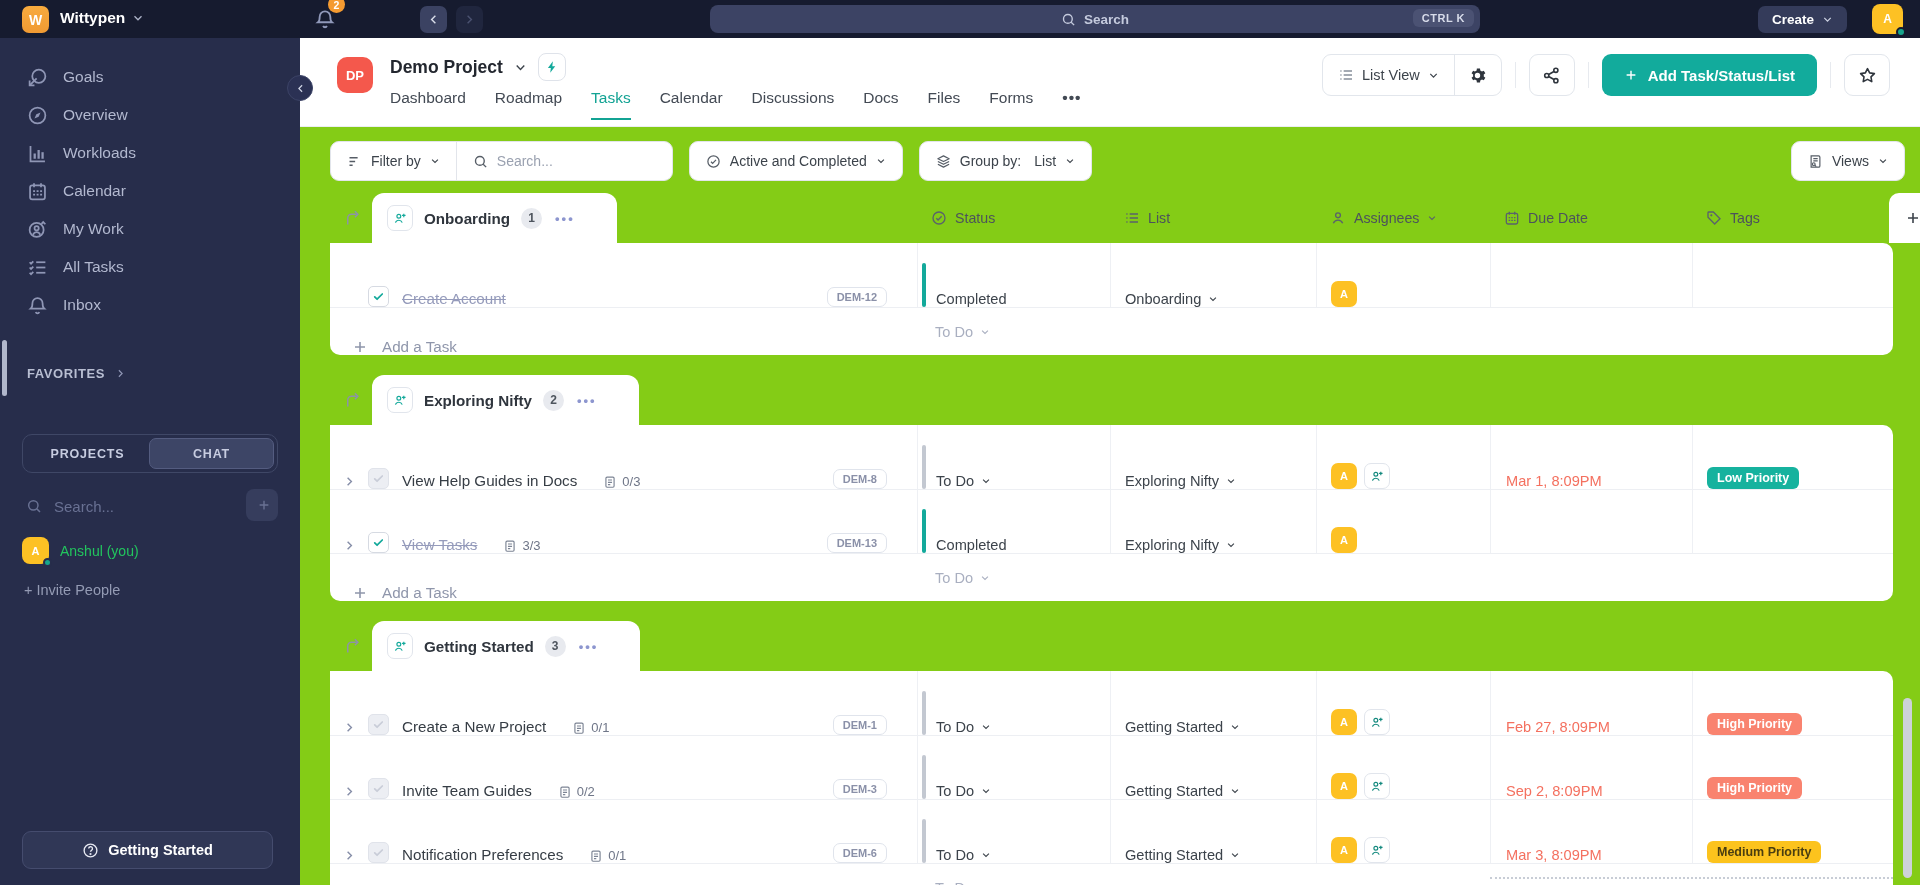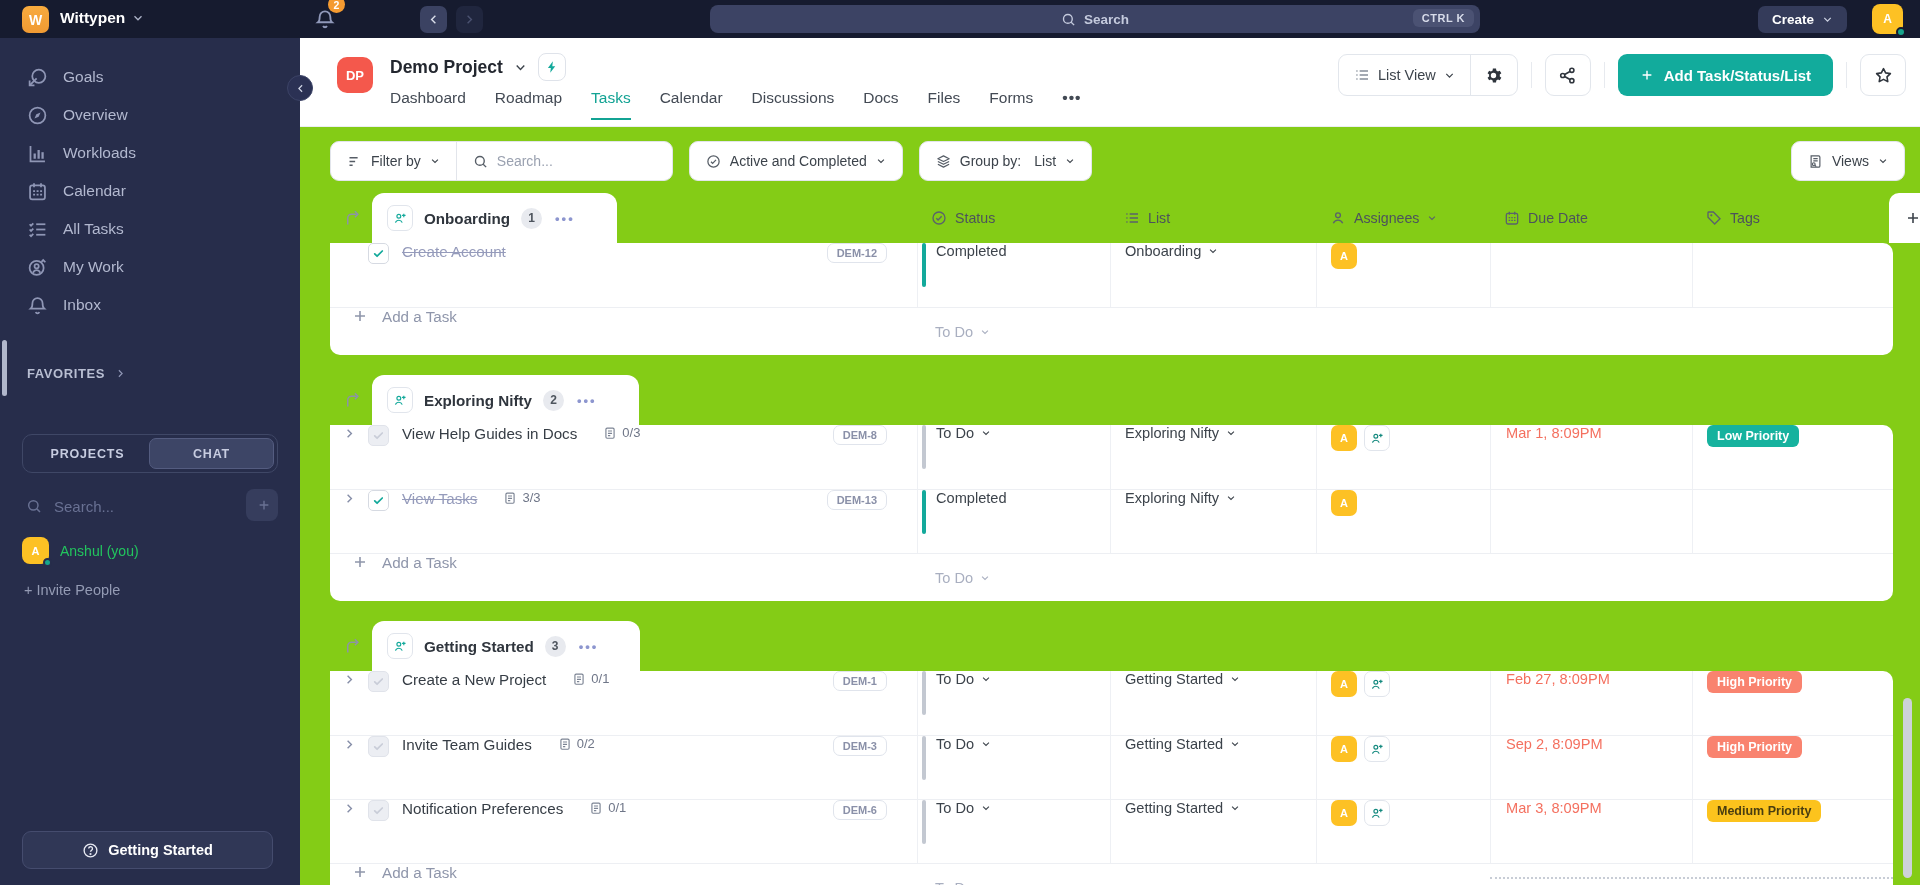--- a/index.html
+++ b/index.html
@@ -63,21 +63,21 @@
   .dp-av{position:absolute;left:37px;top:19px;width:36px;height:36px;border-radius:10px;background:#f4584c;color:#fff;font-size:13px;font-weight:bold;display:flex;align-items:center;justify-content:center}
   .ptitle-row{position:absolute;left:90px;top:15px;display:flex;align-items:center;gap:11px}
   .ptitle{font-size:17.5px;font-weight:bold;color:#23272f}
   .ptitle-row .chev{width:13px;height:13px;color:#3c434b}
   .bolt-box{width:28px;height:28px;border:1px solid #dfe3ea;border-radius:8px;display:flex;align-items:center;justify-content:center;color:#13a99b}
   .bolt-box .ic{width:14px;height:14px}
   .ptabs{position:absolute;left:90px;top:51px;display:flex;gap:29px}
   .ptab{font-size:15.5px;color:#434a54;padding-bottom:11px;cursor:pointer}
   .ptab.active{color:#13a394;border-bottom:2px solid #13a394}
   .ptab.more{color:#434a54;font-weight:bold;letter-spacing:1px}
-  .pcontrols{position:absolute;right:14px;top:16px;display:flex;align-items:center;gap:13px}
+  .pcontrols{position:absolute;right:30px;top:16px;display:flex;align-items:center;gap:13px}
   .vgroup{display:flex;align-items:center;height:42px;border:1px solid #e2e6ec;border-radius:9px;background:#fff}
   .vgroup-seg{display:flex;align-items:center;gap:8px;padding:0 15px;font-size:14.5px;color:#3c434b;height:100%}
   .vgroup-seg .ic{width:16px;height:16px;color:#868e9a}
   .vgroup-seg .chev{width:11px;height:11px;color:#3c434b}
   .vgroup-div{width:1px;height:100%;background:#e2e6ec}
   .gear-seg{width:46px;height:100%;display:flex;align-items:center;justify-content:center;color:#2f353d}
   .gear-seg .ic{width:19px;height:19px}
   .hdiv{width:1px;height:26px;background:#e7eaef}
   .sqbtn{width:46px;height:42px;border:1px solid #e2e6ec;border-radius:9px;background:#fff;display:flex;align-items:center;justify-content:center;color:#2f353d}
   .sqbtn .ic{width:19px;height:19px}
@@ -111,21 +111,21 @@
   .gname{font-size:15.2px;font-weight:bold;color:#2f353d}
   .gcount{width:21px;height:21px;border-radius:50%;background:#e8eaef;color:#4e555e;font-size:12px;font-weight:bold;display:flex;align-items:center;justify-content:center}
   .gdots{color:#8d96cf;font-size:13px;font-weight:bold;letter-spacing:2px;margin-left:2px}
   .colhdr{display:flex;align-items:center;gap:8px;padding-left:14px;font-size:14.2px;color:#4c535c}
   .colhdr .ic{width:16px;height:16px;color:#5a626c}
   .addcol{position:absolute;right:-17px;top:0;width:48px;height:50px;background:#fff;border-radius:10px 10px 0 0;display:flex;align-items:center;justify-content:center;color:#3c434b}
   .addcol .ic{width:16px;height:16px}
   .rows{width:1563px;background:#fff;border-radius:0 10px 10px 10px;overflow:hidden}
   .trow{height:64px}
   .trow + .trow, .trow + .addrow, .addrow + .trow{border-top:1px solid #edeff3}
-  .cell{display:flex;align-items:flex-start;min-width:0}
+  .cell{display:flex;align-items:flex-end;min-width:0}
   .trow .cell.bord{border-left:1px solid #eef0f4;height:100%}
   .cname{padding-left:8px}
   .expander{width:22px;height:16px;color:#868ea8;flex:none;display:flex;align-items:center;justify-content:center}
   .expander .ic{width:13px;height:13px}
   .expander.hidden{visibility:hidden}
   .cb{width:21px;height:21px;border-radius:5px;flex:none;margin:0 13px 0 8px;display:flex;align-items:center;justify-content:center}
   .cb.checked{background:#fff;border:1.5px solid #d6dae2;color:#13a99b}
   .cb.unchecked{background:#eceef3;border:1.5px solid #e0e3ea;color:#c9cdd8}
   .cb .ic{width:13px;height:13px}
   .tname{font-size:15.2px;color:#363d45;white-space:nowrap}
@@ -255,40 +255,40 @@
               <rect x="3.5" y="5" width="17" height="16" rx="2.5"></rect>
               <path d="M8 2.5V7M16 2.5V7"></path>
               <path d="M7 11.5h2.2M11 11.5h2.2M15 11.5h2.2M7 15.5h2.2M11 15.5h2.2M15 15.5h2.2"></path>
             </svg>
           </span>
           <span class="slabel">Calendar</span>
         </div>
         <div class="snav-item">
           <span class="ic" style="width:21px;height:21px">
             <svg viewBox="0 0 24 24" fill="none" stroke="currentColor" stroke-width="2">
+              <circle cx="11" cy="12.5" r="8"></circle>
+              <circle cx="11" cy="10.5" r="2.4"></circle>
+              <path d="M6.8 18c1-2 2.5-3 4.2-3s3.2 1 4.2 3"></path>
+              <path d="M16.5 5.5L18.5 3.5L21 6"></path>
+            </svg>
+          </span>
+          <span class="slabel">My Work</span>
+        </div>
+        <div class="snav-item">
+          <span class="ic" style="width:21px;height:21px">
+            <svg viewBox="0 0 24 24" fill="none" stroke="currentColor" stroke-width="2">
               <path d="M3 6l1.6 1.6L7.2 5"></path>
               <path d="M10.5 6H21"></path>
               <path d="M3 12l1.6 1.6L7.2 11"></path>
               <path d="M10.5 12H21"></path>
               <path d="M3 18l1.6 1.6L7.2 17"></path>
               <path d="M10.5 18H21"></path>
             </svg>
           </span>
           <span class="slabel">All Tasks</span>
-        </div>
-        <div class="snav-item">
-          <span class="ic" style="width:21px;height:21px">
-            <svg viewBox="0 0 24 24" fill="none" stroke="currentColor" stroke-width="2">
-              <circle cx="11" cy="12.5" r="8"></circle>
-              <circle cx="11" cy="10.5" r="2.4"></circle>
-              <path d="M6.8 18c1-2 2.5-3 4.2-3s3.2 1 4.2 3"></path>
-              <path d="M16.5 5.5L18.5 3.5L21 6"></path>
-            </svg>
-          </span>
-          <span class="slabel">My Work</span>
         </div>
         <div class="snav-item">
           <span class="ic" style="width:21px;height:21px">
             <svg viewBox="0 0 24 24" fill="none" stroke="currentColor" stroke-width="2">
               <path d="M6.2 9.5a5.8 5.8 0 1 1 11.6 0c0 4.6 1.8 6 1.8 6H4.4s1.8-1.4 1.8-6z"></path>
               <path d="M10 19.5a2.1 2.1 0 0 0 4 0"></path>
             </svg>
           </span>
           <span class="slabel">Inbox</span>
         </div>

